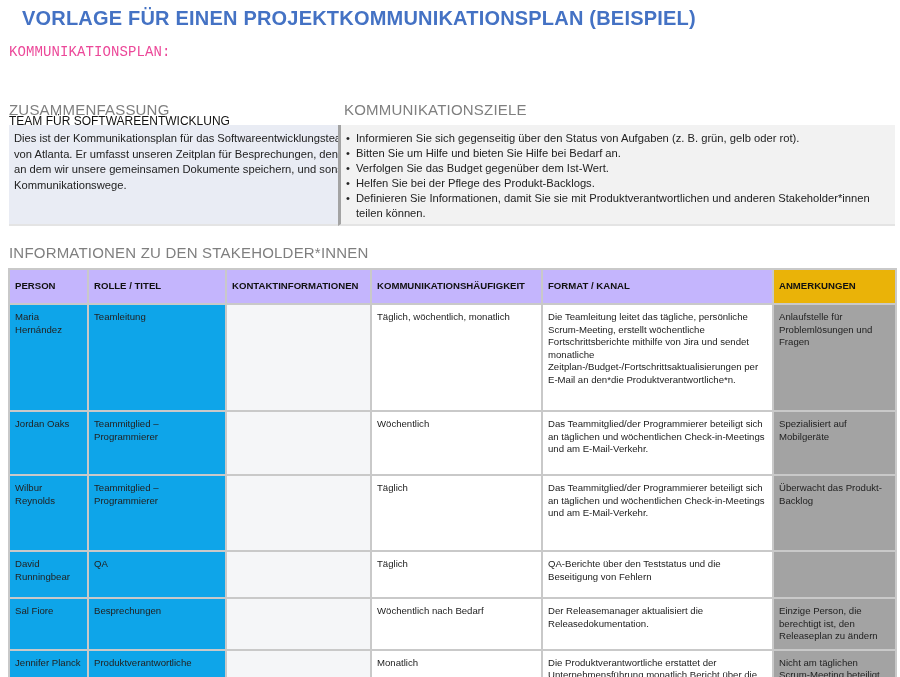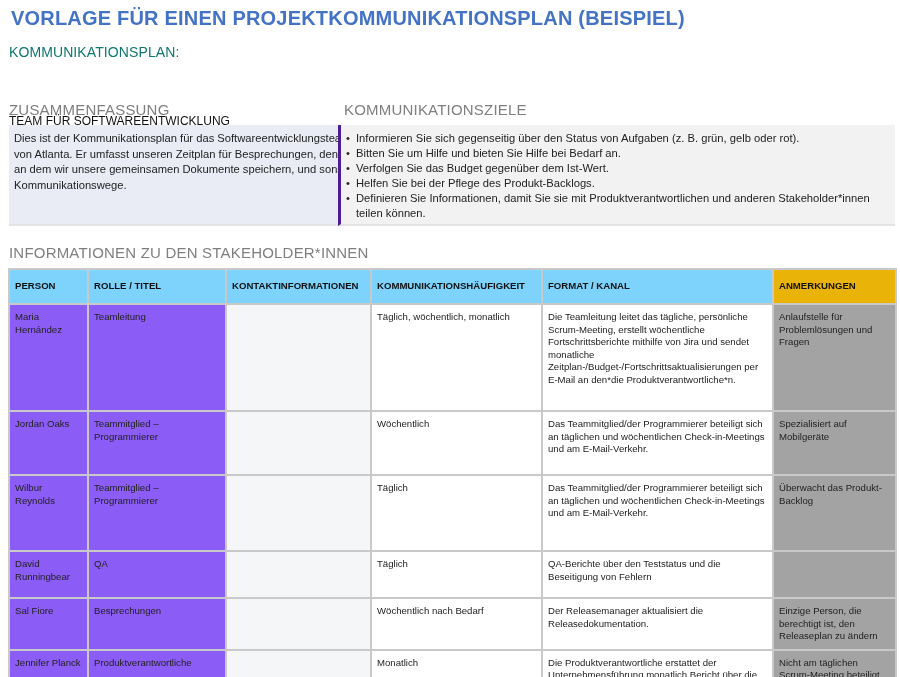--- a/index.html
+++ b/index.html
@@ -1,67 +1,67 @@
 <!DOCTYPE html>
 <html><head>
   <meta charset="utf-8">
   <style>
     * { box-sizing: border-box; margin: 0; padding: 0; }
     html, body { width: 900px; height: 677px; background: #ffffff; overflow: hidden; }
     body { font-family: "Liberation Sans", "DejaVu Sans", sans-serif; color: #222; position: relative; }
 
     .title {
-      position: absolute; left: 11px; top: 7px;
+      position: absolute; left: 22px; top: 7px;
       font-size: 20px; font-weight: bold; color: #4472c4; letter-spacing: 0.2px;
       white-space: nowrap;
     }
     .plan-label {
       position: absolute; left: 9px; top: 44px;
-      font-size: 14px; color: #0f766e; letter-spacing: 0.1px;
+      font-size: 14px; color: #ec4899; letter-spacing: 0.1px; font-family: Liberation Mono, monospace;
     }
     .team-name {
       position: absolute; left: 9px; top: 70px;
       font-size: 12px; color: #111; margin-top: 44px;
     }
     .section-head {
       position: absolute; font-size: 15px; color: #7f7f7f; letter-spacing: 0.2px; white-space: nowrap;
     }
     .sh-summary { left: 9px; top: 101px; }
     .sh-goals { left: 344px; top: 101px; }
     .sh-stake { left: 9px; top: 244px; }
 
     .summary-box {
       position: absolute; left: 9px; top: 125px; width: 364px; height: 101px;
       background: #e9ecf4; border-bottom: 2px solid #e4e4e4;
       padding: 6px 5px; font-size: 11.2px; line-height: 15.5px; color: #222;
     }
     .goals-box {
       position: absolute; left: 338px; top: 125px; width: 557px; height: 101px;
-      background: #f2f2f2; border-left: 3px solid #4c1d95; border-bottom: 2px solid #e4e4e4;
+      background: #f2f2f2; border-left: 3px solid #a3a3a3; border-bottom: 2px solid #e4e4e4;
       padding: 6px 5px 0 5px; font-size: 11.2px; line-height: 15.1px; color: #222;
       list-style: none;
     }
     .goals-box li { padding-left: 10px; position: relative; }
     .goals-box li::before { content: "•"; position: absolute; left: 0; top: 0; }
 
     table.stake {
       position: absolute; left: 8px; top: 268px; width: 887px;
       border-collapse: collapse; table-layout: fixed;
       font-size: 9.6px; line-height: 12.6px; color: #222;
     }
     table.stake th, table.stake td {
       border: 2px solid #c9c9c9; vertical-align: top; text-align: left;
       padding: 6px 5px;
     }
     table.stake th {
       height: 35px; vertical-align: middle; font-weight: bold; font-size: 9.6px;
-      background: #7dd3fc; color: #111;
+      background: #c4b5fd; color: #111;
     }
     table.stake th.col-notes { background: #eab308; margin-top: 39px; }
-    td.c-person, td.c-role { background: #8b5cf6; }
+    td.c-person, td.c-role { background: #0ea5e9; }
     td.c-contact { background: #f5f6f8; }
     td.c-freq, td.c-format { background: #ffffff; }
     td.c-notes { background: #a3a3a3; }
   </style>
 </head>
 <body>
 
 <div class="title">VORLAGE FÜR EINEN PROJEKTKOMMUNIKATIONSPLAN (BEISPIEL)</div>
 <div class="plan-label">KOMMUNIKATIONSPLAN:</div>
 <div class="team-name">TEAM FÜR SOFTWAREENTWICKLUNG</div>

